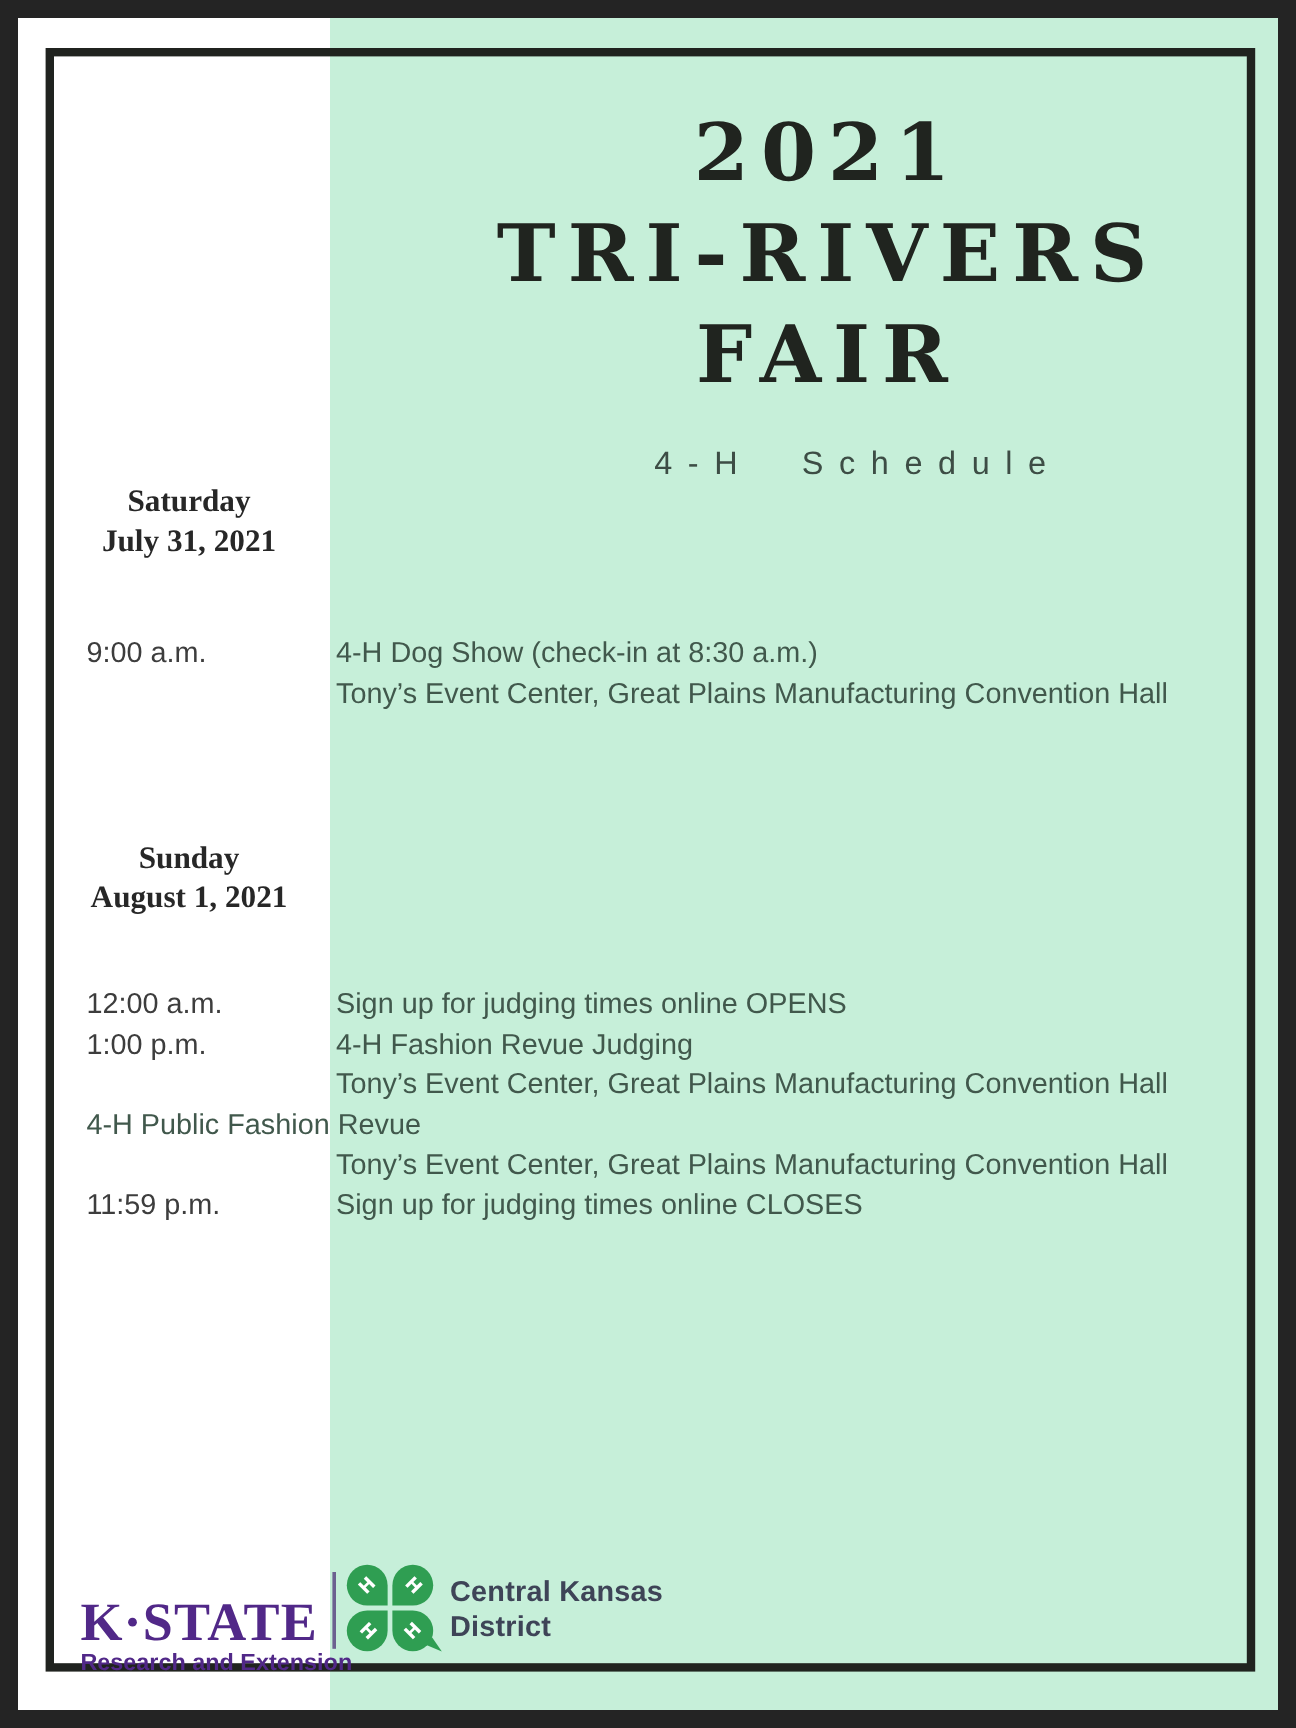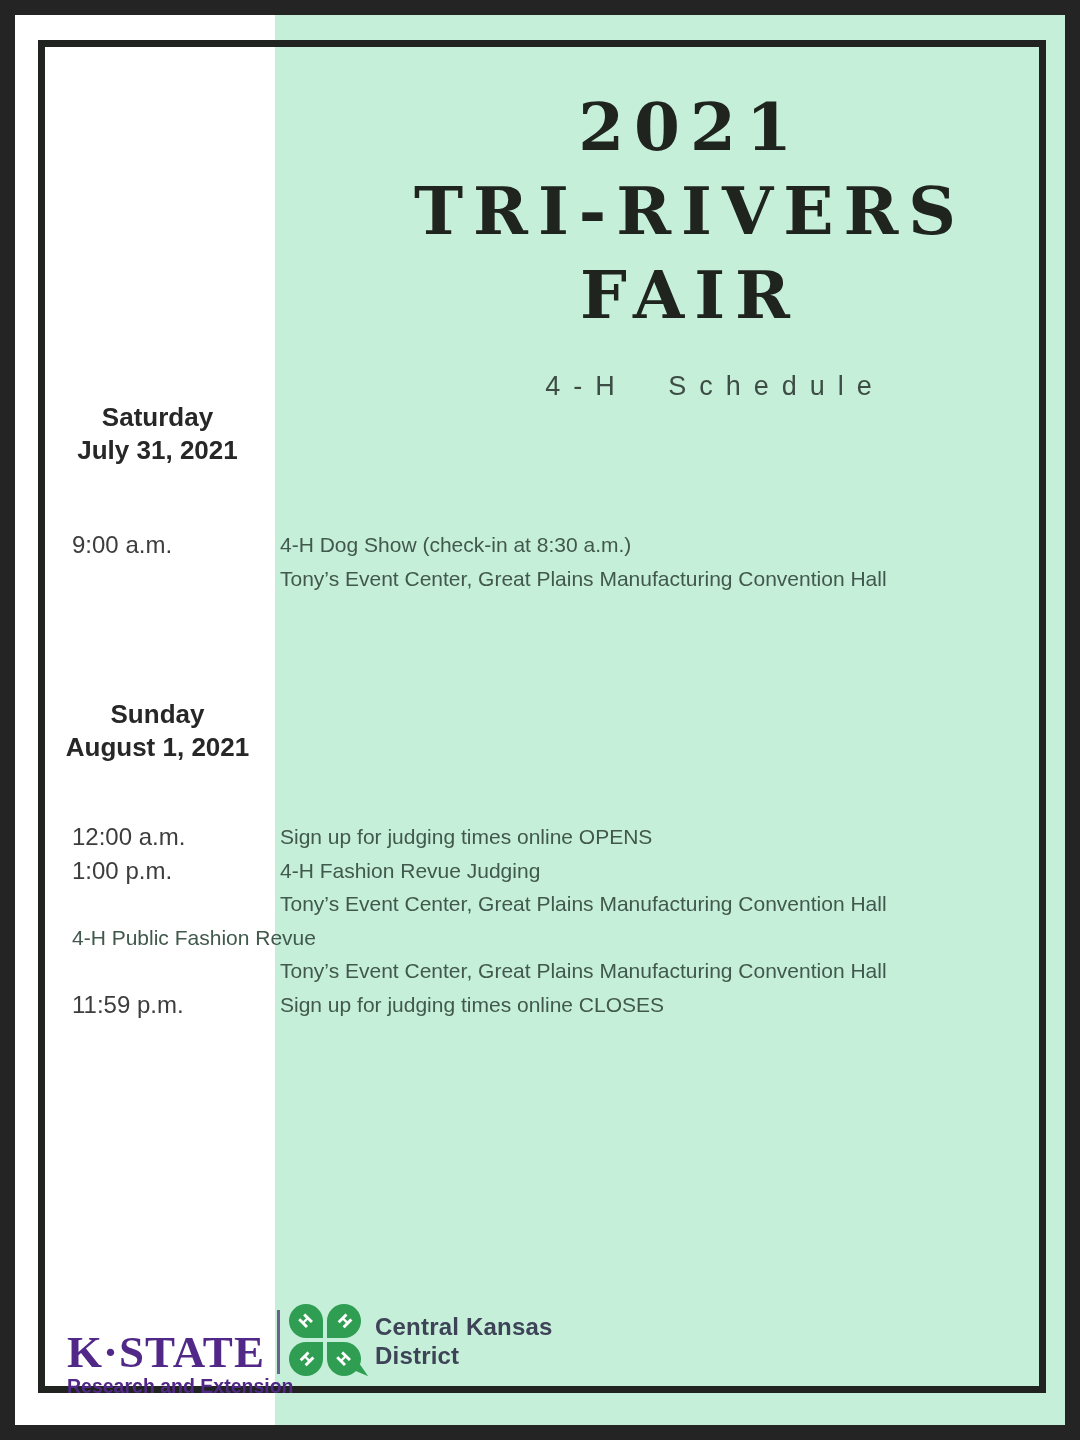--- a/index.html
+++ b/index.html
@@ -33,32 +33,32 @@
   .subtitle{
     position:absolute;left:260px;top:356px;width:880px;
     text-align:center;
     font-size:27px;letter-spacing:13px;word-spacing:20px;
     color:#3d4d45;
   }
   
   .day-heading{
     position:absolute;left:25px;width:235px;
     text-align:center;font-weight:bold;
-    font-size:26px;line-height:33px;color:#272727;
+    font-size:26px;line-height:33px;color:#272727;font-family:Liberation Serif, serif;
   }
   #sat-heading{top:386px}
   #sun-heading{top:683px}
   .rows{position:absolute;left:57px;right:48px;}
   #sat-rows{top:513px}
   #sun-rows{top:805px}
   #sat-rows .row{line-height:34px}
   #sun-rows .row{line-height:33.5px}
   .row{display:flex;align-items:flex-end;}
   .time{width:208px;flex:none;font-size:24px;color:#3d3d3d;}
-  .event{flex:1;font-size:21px;color:#41584c;}
+  .event{flex:1;font-size:24px;color:#41584c;}
   
   .kstate{position:absolute;left:52px;top:1294px;color:#512888;margin-top:20px;}
   .kstate .mark{
     font-family:"Liberation Serif","DejaVu Serif",serif;
     font-weight:700;font-size:45px;line-height:46px;letter-spacing:1px;
   }
   .kstate .tag{font-size:19.5px;font-weight:700;line-height:22px;}
   .logo-divider{
     position:absolute;left:262px;top:1295px;width:3px;height:64px;
     background:#6c6190;

